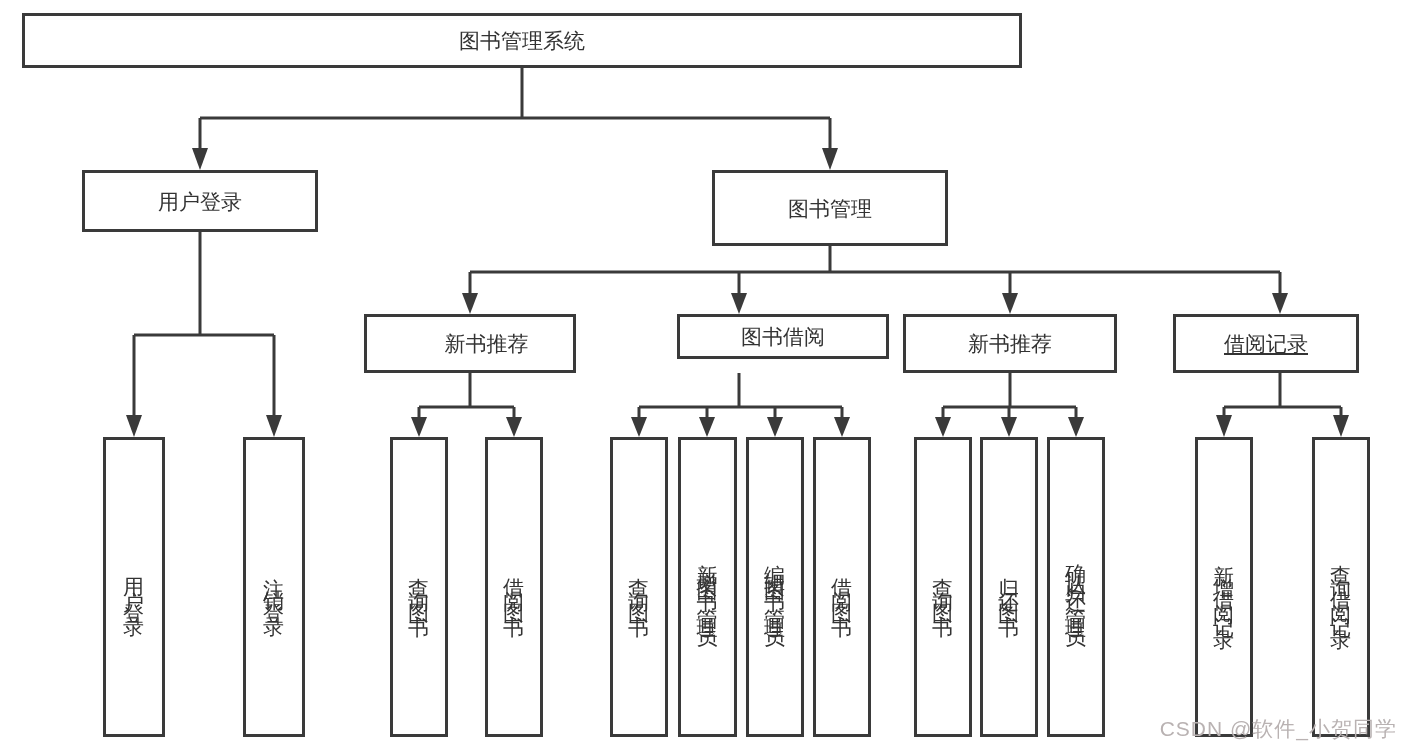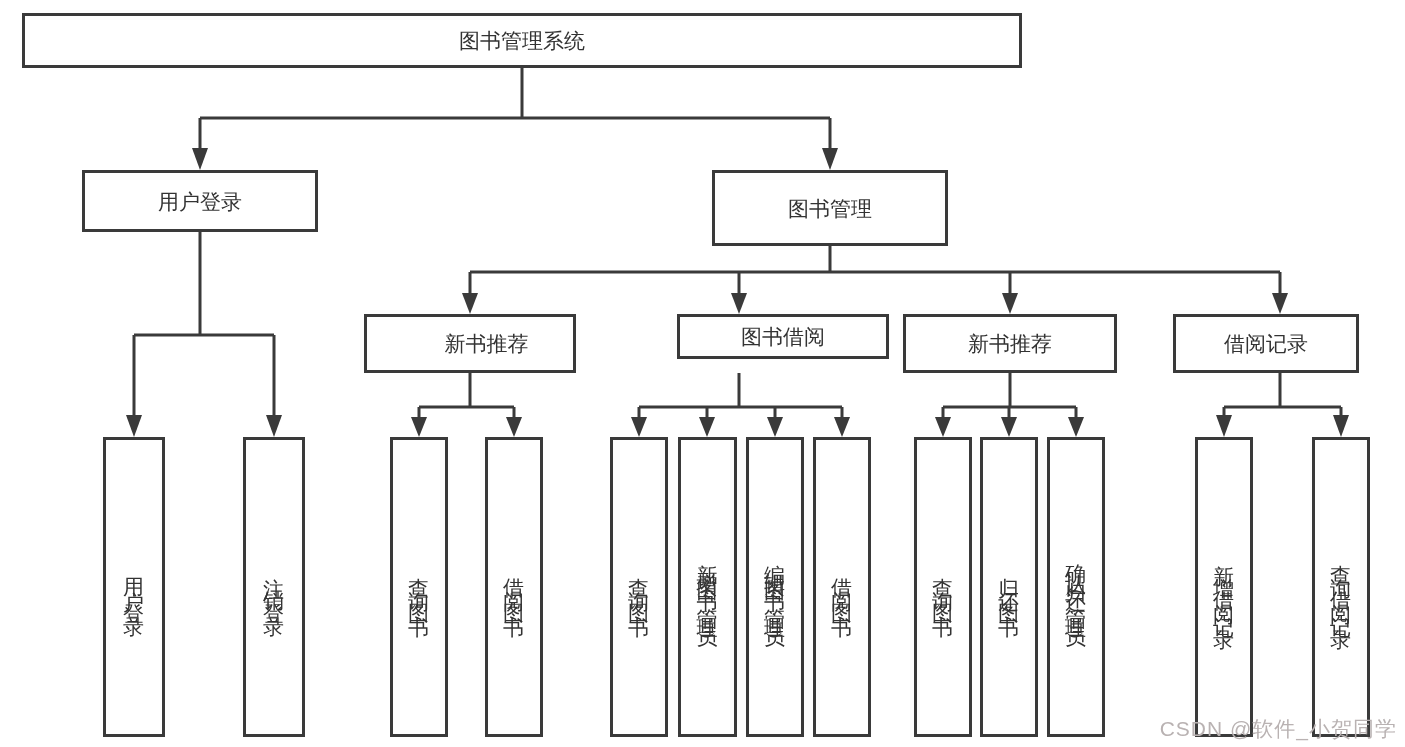--- a/index.html
+++ b/index.html
@@ -106,21 +106,21 @@
 
   <div class="node" style="left:364px; top:314px; width:212px; height:59px;padding-left:33px;">
     <span>新书推荐</span>
   </div>
   <div class="node" style="left:633px; top:314px; width:212px; height:45px;margin-left:44px;">
     <span>图书借阅</span>
   </div>
   <div class="node" style="left:903px; top:314px; width:214px; height:59px;">
     <span>新书推荐</span>
   </div>
-  <div class="node" style="left:1173px; top:314px; width:186px; height:59px;">
+  <div class="node" style="left:1173px; top:314px; width:186px; height:59px;text-decoration:underline;">
     <span>借阅记录</span>
   </div>
 
   <div class="node v" style="left:103px; top:437px; width:62px; height:300px;">
     <span>用户登录</span>
   </div>
   <div class="node v" style="left:243px; top:437px; width:62px; height:300px;">
     <span>注销登录</span>
   </div>
 

